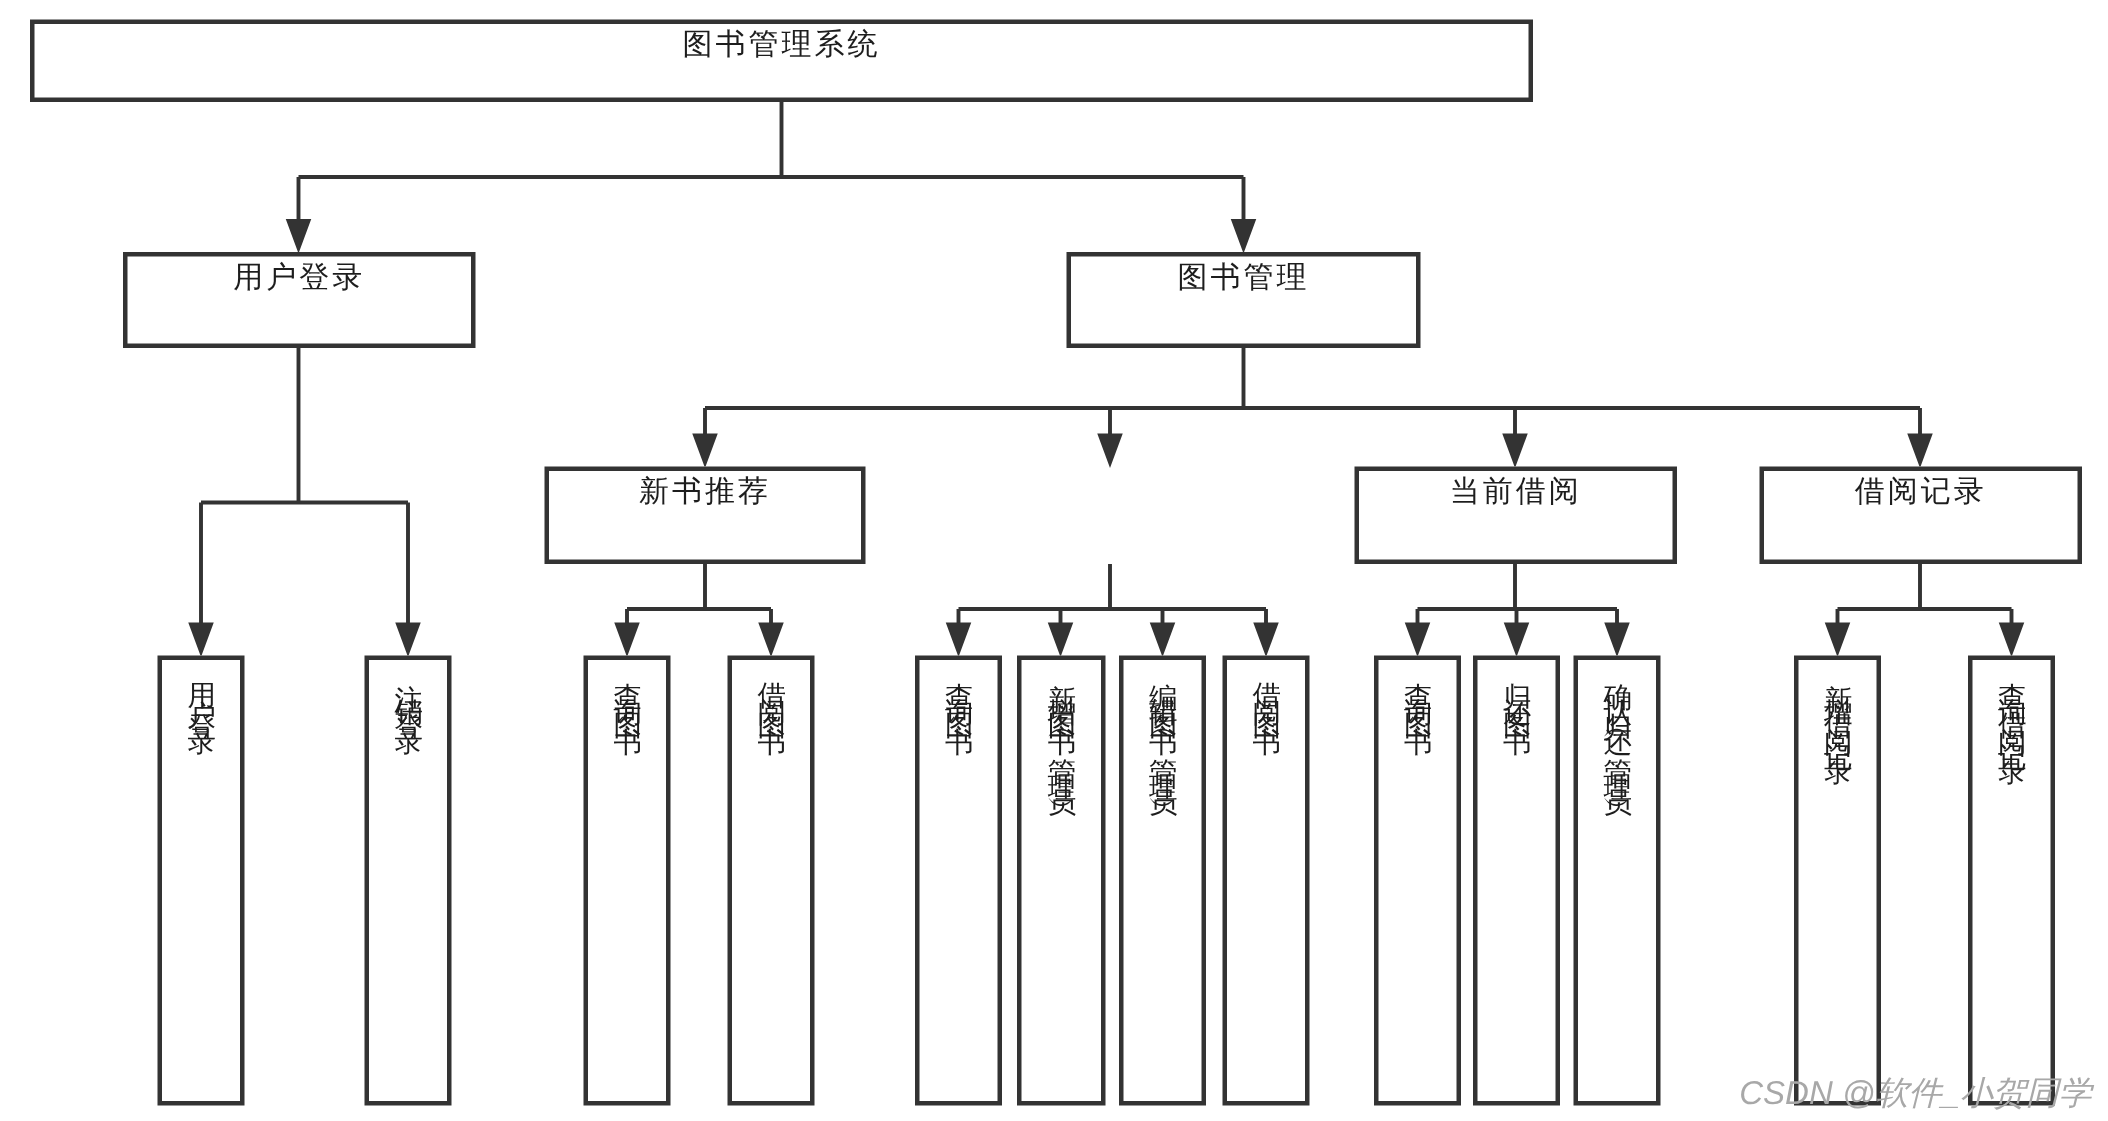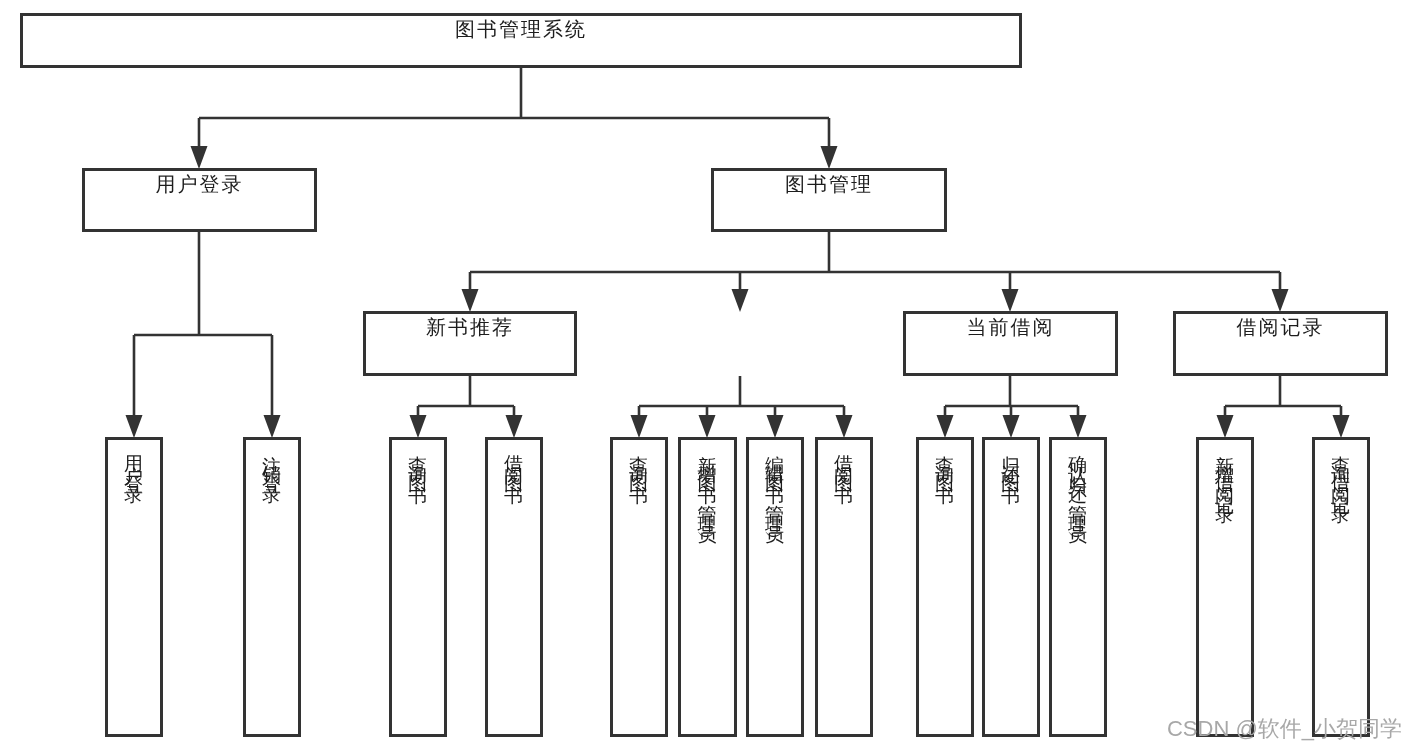--- a/index.html
+++ b/index.html
@@ -61,25 +61,26 @@
     text-orientation: mixed;
     font-size: 19px;
     letter-spacing: 10px;
     line-height: 1;
   }
   .watermark {
     position: absolute;
     left: 1152px;
     top: 714px;
     width: 250px;
-    text-align: right;
+    text-align: center;
     font-size: 22px;
     color: var(--watermark, #a8a8a8);
     z-index: 3;
     white-space: nowrap;
+    font-style: italic;
   }
 </style>
 </head>
 <body>
 
 <div class="canvas">
 
   <svg class="connectors" viewBox="0 0 1405 747" xmlns="http://www.w3.org/2000/svg">
     <path class="connector-line" d="
       M521 68 V118

